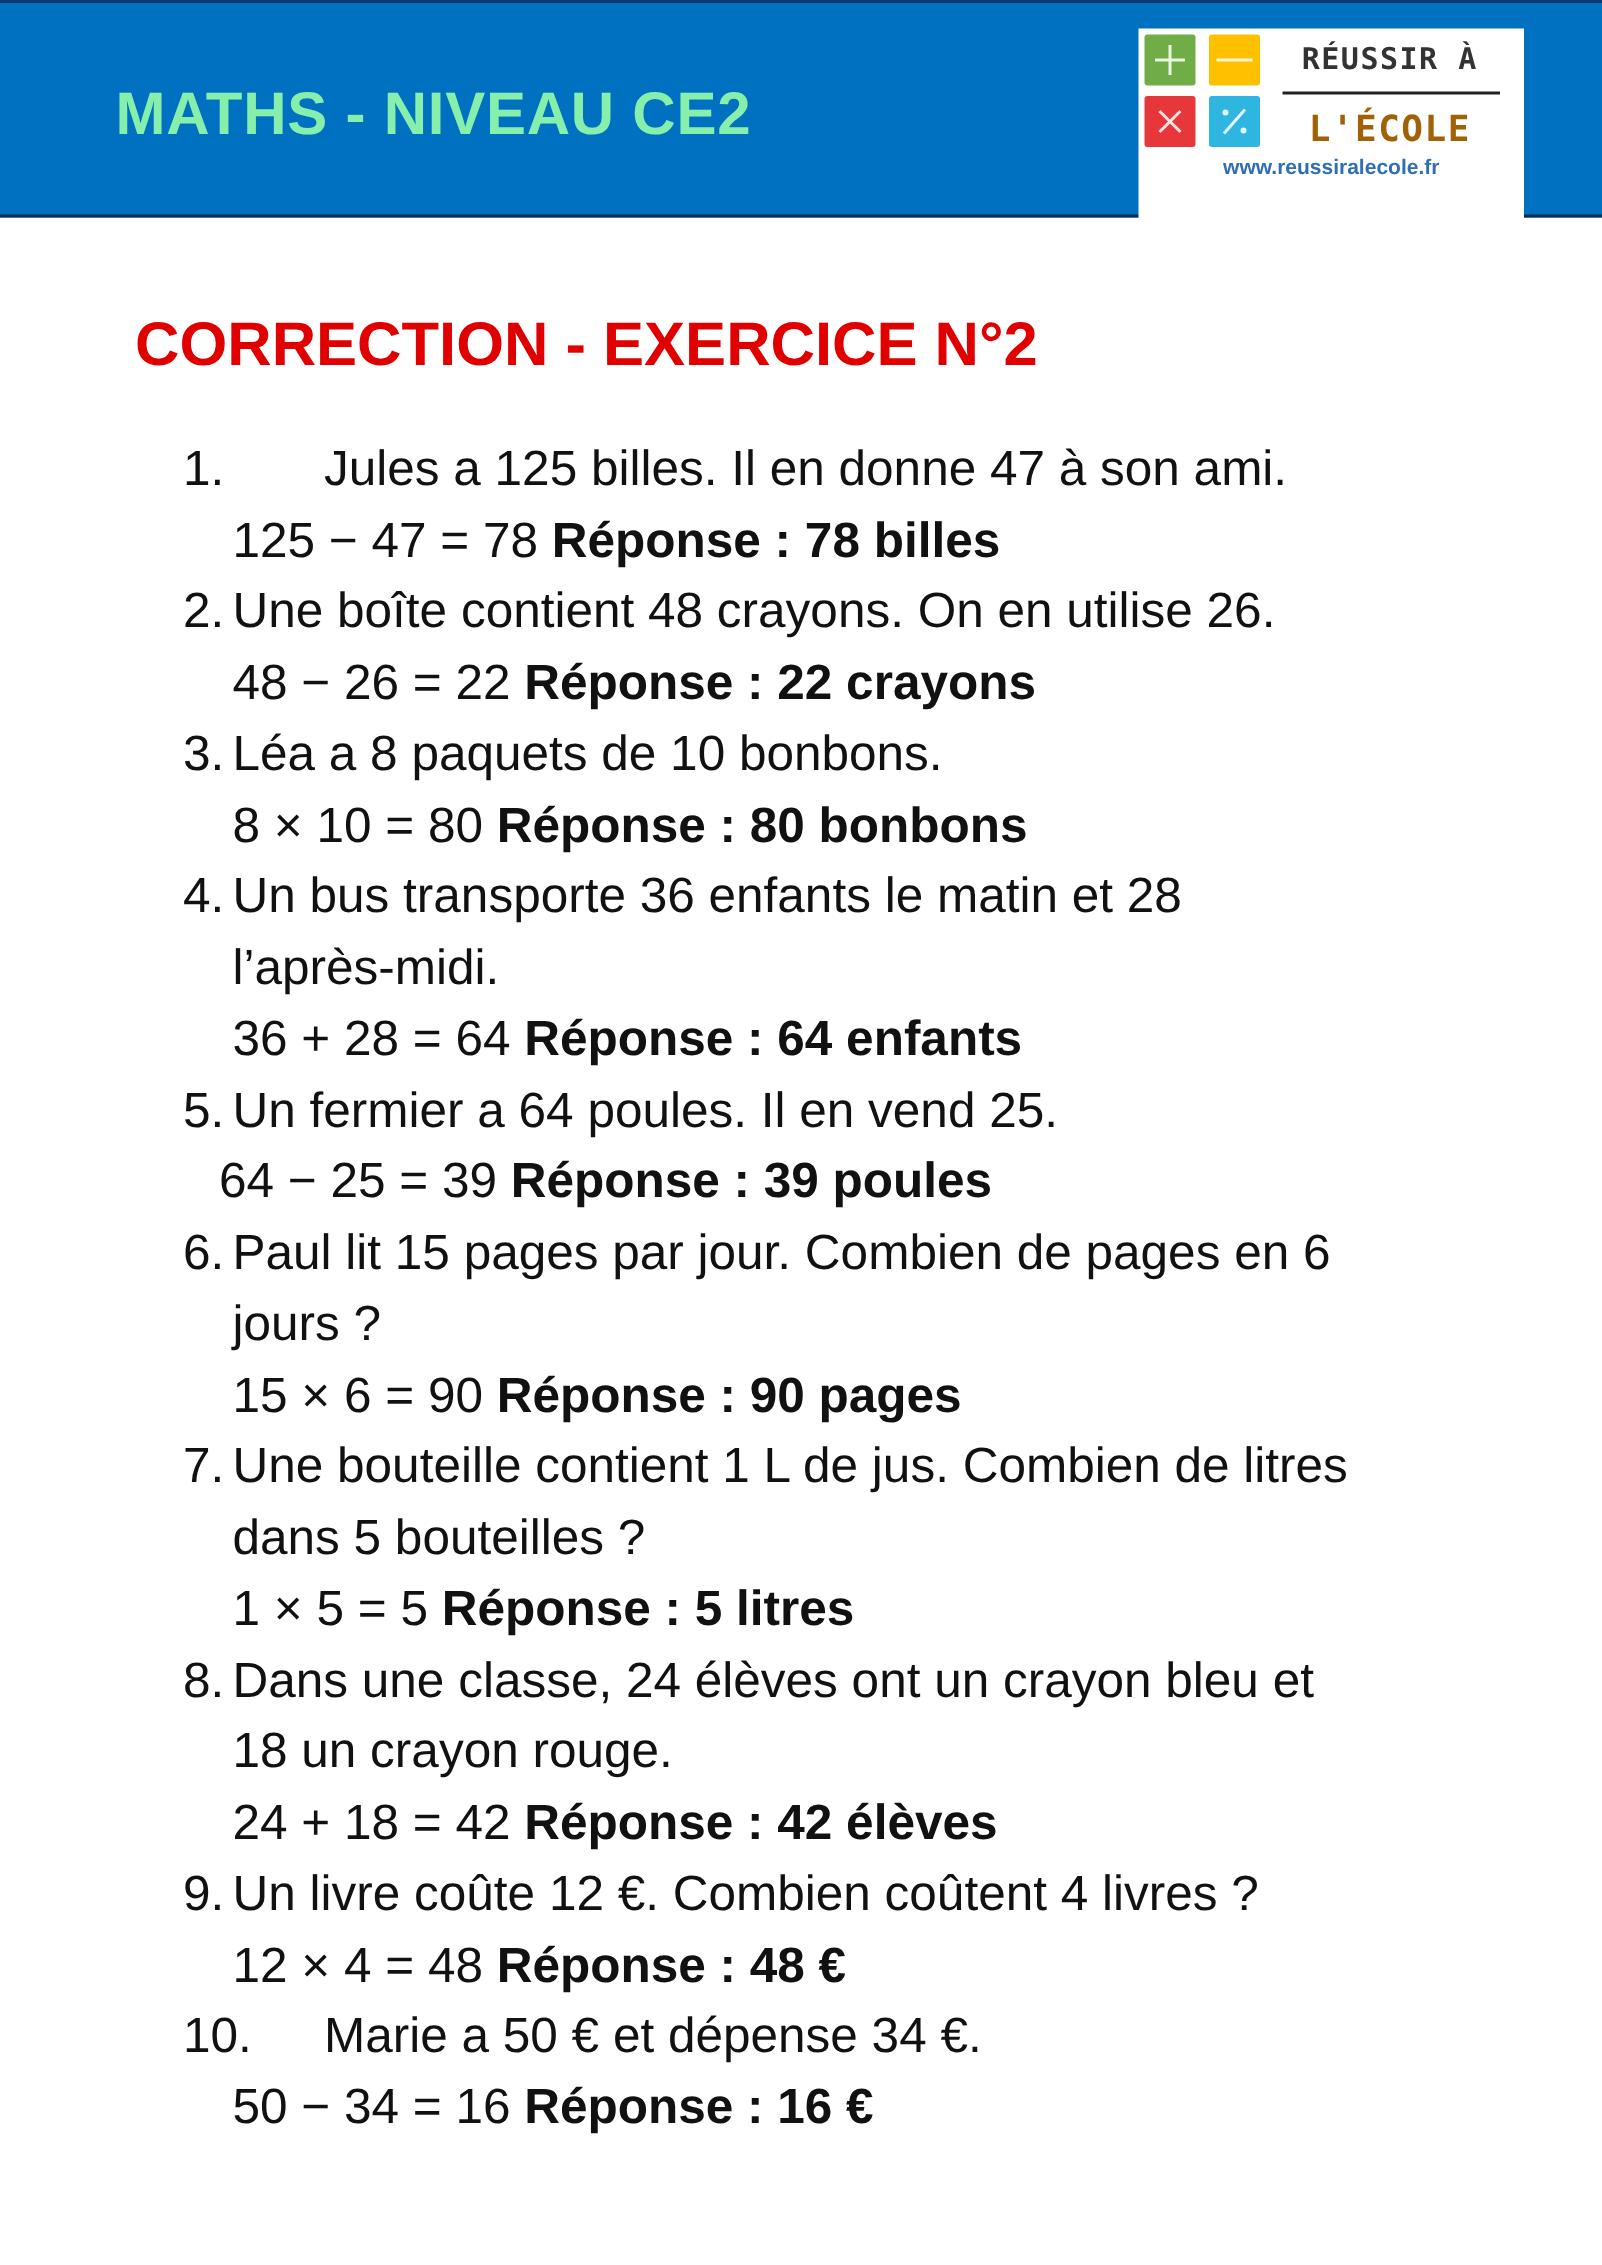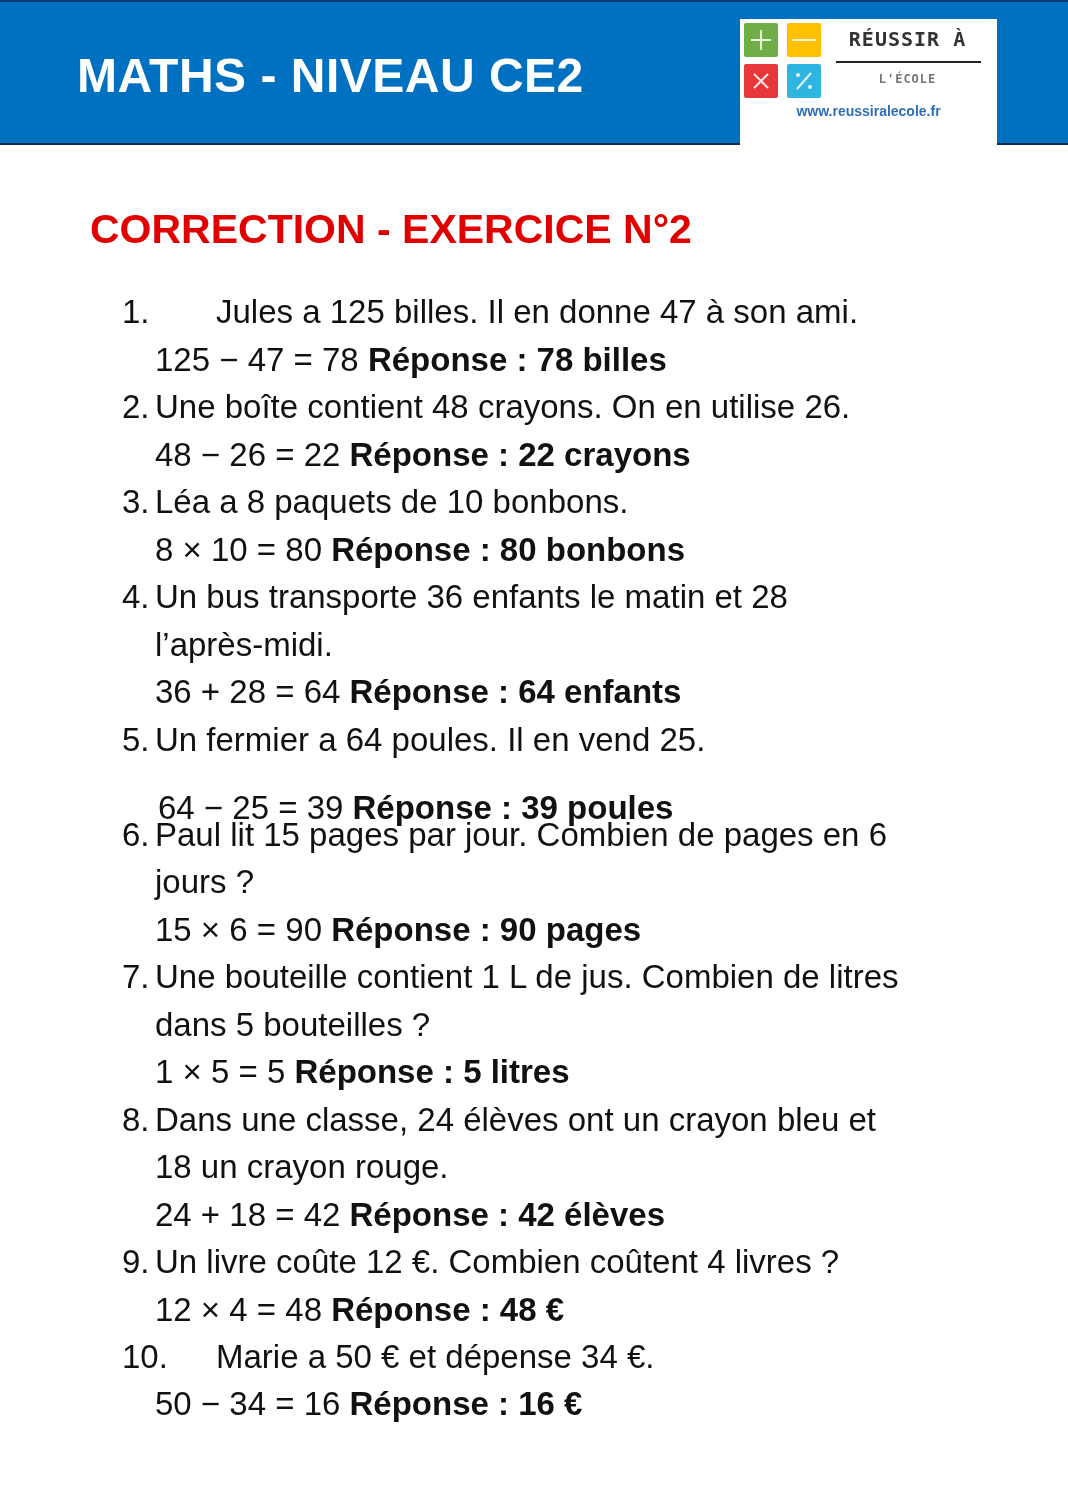--- a/index.html
+++ b/index.html
@@ -6,40 +6,40 @@
   body {
     width: 1068px; height: 1510px; background: #ffffff; position: relative; overflow: hidden;
     font-family: "Liberation Sans", sans-serif; color: #111;
   }
   .header {
     position: absolute; left: 0; top: 0; width: 1068px; height: 145px;
     background: #0070c0; border-bottom: 2px solid #0b2b55; border-top: 2px solid #0b3a70;
     box-sizing: border-box;
   }
   .header-title {
-    position: absolute; left: 77px; top: 48px; color: #ffffff; font-weight: bold;
-    font-size: 48px; letter-spacing: 0.5px; line-height: 52px;
+    position: absolute; left: 77px; top: 48px; color: #86efac; font-weight: bold;
+    font-size: 40px; letter-spacing: 0.5px; line-height: 52px;
   }
   .logo {
-    position: absolute; left: 740px; top: 17px; width: 257px; height: 137px; background: #fff;
+    position: absolute; left: 759px; top: 17px; width: 257px; height: 137px; background: #fff;
   }
   .tile { position: absolute; width: 34px; height: 34px; border-radius: 2px; }
   .tile svg { width: 34px; height: 34px; display: block; }
   .t1 { left: 4px; top: 4px; background: #70ad47; }
   .t2 { left: 47px; top: 4px; background: #ffc000; }
   .t3 { left: 4px; top: 45px; background: #e8373b; }
   .t4 { left: 47px; top: 45px; background: #2eb5e0; }
   .logo-top {
     position: absolute; left: 95px; top: 8px; width: 145px; text-align: center;
     font-family: "DejaVu Sans Mono", monospace; font-weight: bold; font-size: 20px; color: #333; letter-spacing: 1px;
   }
   .logo-rule { position: absolute; left: 96px; top: 42px; width: 145px; height: 2px; background: #222; }
   .logo-bot {
     position: absolute; left: 95px; top: 53px; width: 145px; text-align: center;
-    font-family: "DejaVu Sans Mono", monospace; font-weight: bold; font-size: 12px; color: #737373; letter-spacing: 1px;
+    font-family: "DejaVu Sans Mono", monospace; font-weight: bold; font-size: 24px; color: #a16207; letter-spacing: 1px;
   }
   .logo-url {
     position: absolute; left: 2px; top: 84px; width: 253px; text-align: center;
     font-weight: bold; font-size: 14px; color: #2f6eb5;
   }
   .section-title {
     position: absolute; left: 90px; top: 205px; color: #e00000; font-weight: bold;
     font-size: 41px; line-height: 48px;
   }
   .content { position: absolute; left: 0; top: 288px; width: 1068px; }
@@ -99,21 +99,21 @@
   <div class="line" style="top:190px;left:155px;">Léa a 8 paquets de 10 bonbons.</div>
   <div class="line" style="top:237.5px;left:155px;"><span>8 × 10 = 80</span> <b>Réponse : 80 bonbons</b></div>
 
   <div class="line" style="top:285px;left:122px;">4.</div>
   <div class="line" style="top:285px;left:155px;">Un bus transporte 36 enfants le matin et 28</div>
   <div class="line" style="top:332.5px;left:155px;">l’après-midi.</div>
   <div class="line" style="top:380px;left:155px;"><span>36 + 28 = 64</span> <b>Réponse : 64 enfants</b></div>
 
   <div class="line" style="top:427.5px;left:122px;">5.</div>
   <div class="line" style="top:427.5px;left:155px;">Un fermier a 64 poules. Il en vend 25.</div>
-  <div class="line" style="top:475px;left:158px;margin-top:21px;"><span>64 − 25 = 39</span> <b>Réponse : 39 poules</b></div>
+  <div class="line" style="top:475px;left:146px;"><span>64 − 25 = 39</span> <b>Réponse : 39 poules</b></div>
 
   <div class="line" style="top:522.5px;left:122px;">6.</div>
   <div class="line" style="top:522.5px;left:155px;">Paul lit 15 pages par jour. Combien de pages en 6</div>
   <div class="line" style="top:570px;left:155px;">jours ?</div>
   <div class="line" style="top:617.5px;left:155px;"><span>15 × 6 = 90</span> <b>Réponse : 90 pages</b></div>
 
   <div class="line" style="top:665px;left:122px;">7.</div>
   <div class="line" style="top:665px;left:155px;">Une bouteille contient 1 L de jus. Combien de litres</div>
   <div class="line" style="top:712.5px;left:155px;">dans 5 bouteilles ?</div>
   <div class="line" style="top:760px;left:155px;"><span>1 × 5 = 5</span> <b>Réponse : 5 litres</b></div>

